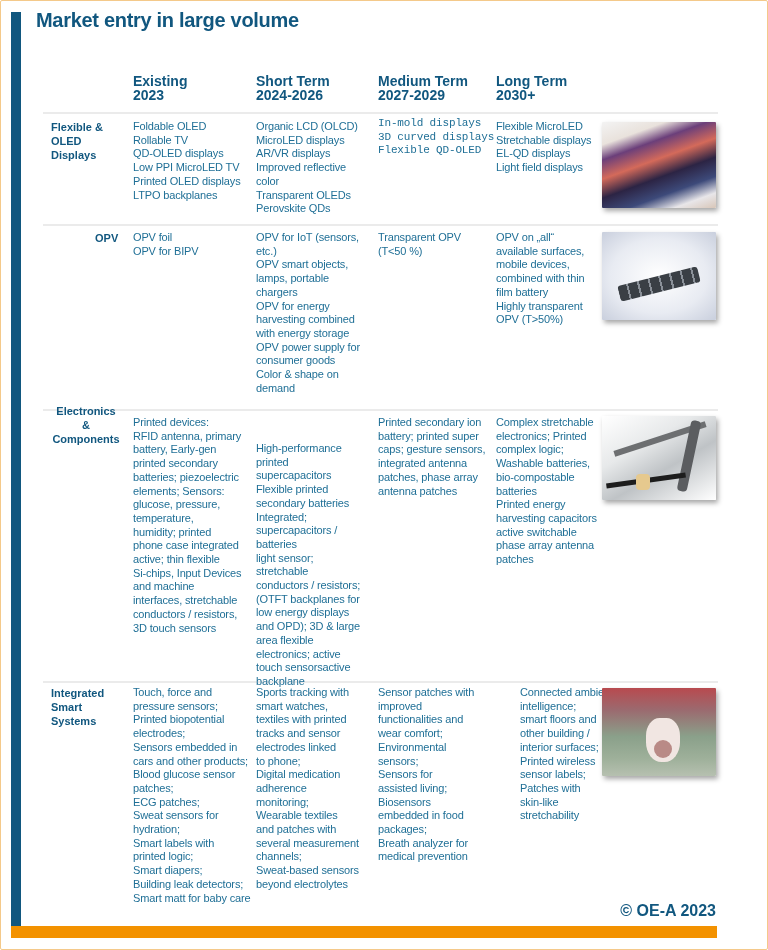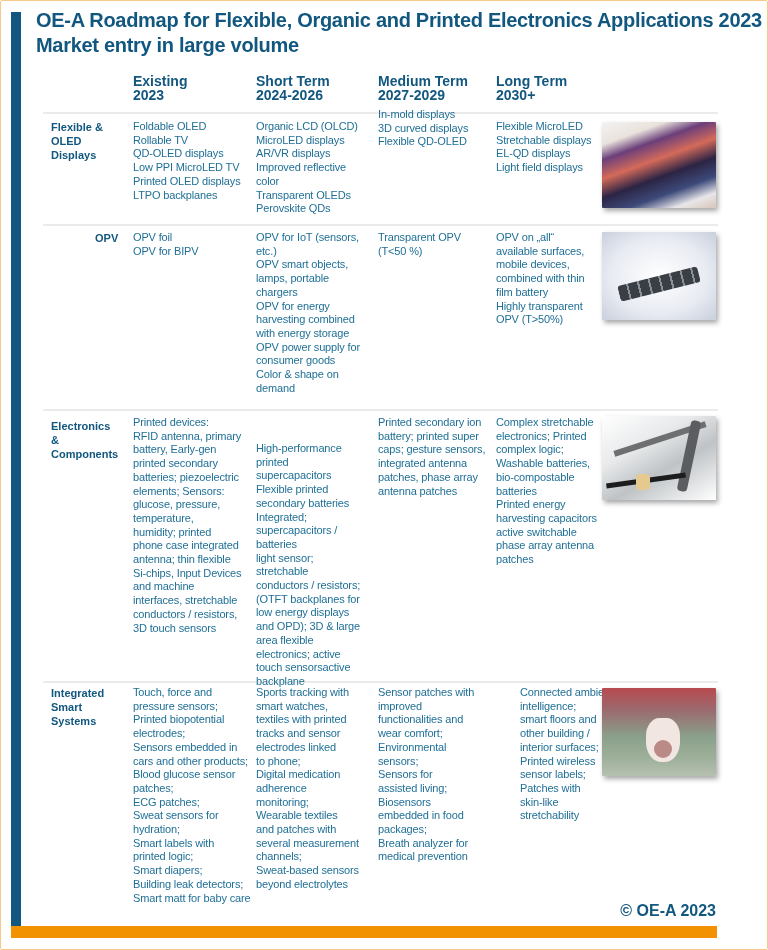--- a/index.html
+++ b/index.html
@@ -52,21 +52,20 @@
   }
 </style>
 </head>
 <body>
 
 <div class="frame"></div>
 <div class="side-bar"></div>
 <div class="bottom-bar"></div>
 
 <div class="title">
-  <div>OE-A Roadmap for Flexible, Organic and Printed Electronics Applications 2023</div>
   <div>Market entry in large volume</div>
 </div>
 
 <div class="col-head" style="left:133px">
   <div>Existing</div>
   <div>2023</div>
 </div>
 <div class="col-head" style="left:256px">
   <div>Short Term</div>
   <div>2024-2026</div>
@@ -101,21 +100,21 @@
     </div>
     <div class="cell" style="left: 256px; top: 120px;">
       <div>Organic LCD (OLCD)</div>
       <div>MicroLED displays</div>
       <div>AR/VR displays</div>
       <div>Improved reflective</div>
       <div>color</div>
       <div>Transparent OLEDs</div>
       <div>Perovskite QDs</div>
     </div>
-    <div class="cell" style="left: 378px; top: 108px;">
+    <div class="cell" style="left: 378px; top: 117px; font-family: Liberation Mono, monospace;">
       <div>In-mold displays</div>
       <div>3D curved displays</div>
       <div>Flexible QD-OLED</div>
     </div>
     <div class="cell" style="left: 496px; top: 120px;">
       <div>Flexible MicroLED</div>
       <div>Stretchable displays</div>
       <div>EL-QD displays</div>
       <div>Light field displays</div>
     </div>
@@ -146,36 +145,36 @@
     </div>
     <div class="cell" style="left: 496px; top: 231px;">
       <div>OPV on „all“</div>
       <div>available surfaces,</div>
       <div>mobile devices,</div>
       <div>combined with thin</div>
       <div>film battery</div>
       <div>Highly transparent</div>
       <div>OPV (T&gt;50%)</div>
     </div>
-    <div class="row-label" style="top: 419px;">
+    <div class="row-label" style="top: 404px; text-align: center;">
       <div>Electronics &amp;</div>
       <div>Components</div>
     </div>
     <div class="cell" style="left: 133px; top: 416px;">
       <div>Printed devices:</div>
       <div>RFID antenna, primary</div>
       <div>battery, Early-gen</div>
       <div>printed secondary</div>
       <div>batteries; piezoelectric</div>
       <div>elements; Sensors:</div>
       <div>glucose, pressure,</div>
       <div>temperature,</div>
       <div>humidity; printed</div>
       <div>phone case integrated</div>
-      <div>antenna; thin flexible</div>
+      <div>active; thin flexible</div>
       <div>Si-chips, Input Devices</div>
       <div>and machine</div>
       <div>interfaces, stretchable</div>
       <div>conductors / resistors,</div>
       <div>3D touch sensors</div>
     </div>
     <div class="cell" style="left: 256px; top: 416px; margin-top: 26px;">
       <div>High-performance</div>
       <div>printed</div>
       <div>supercapacitors</div>

